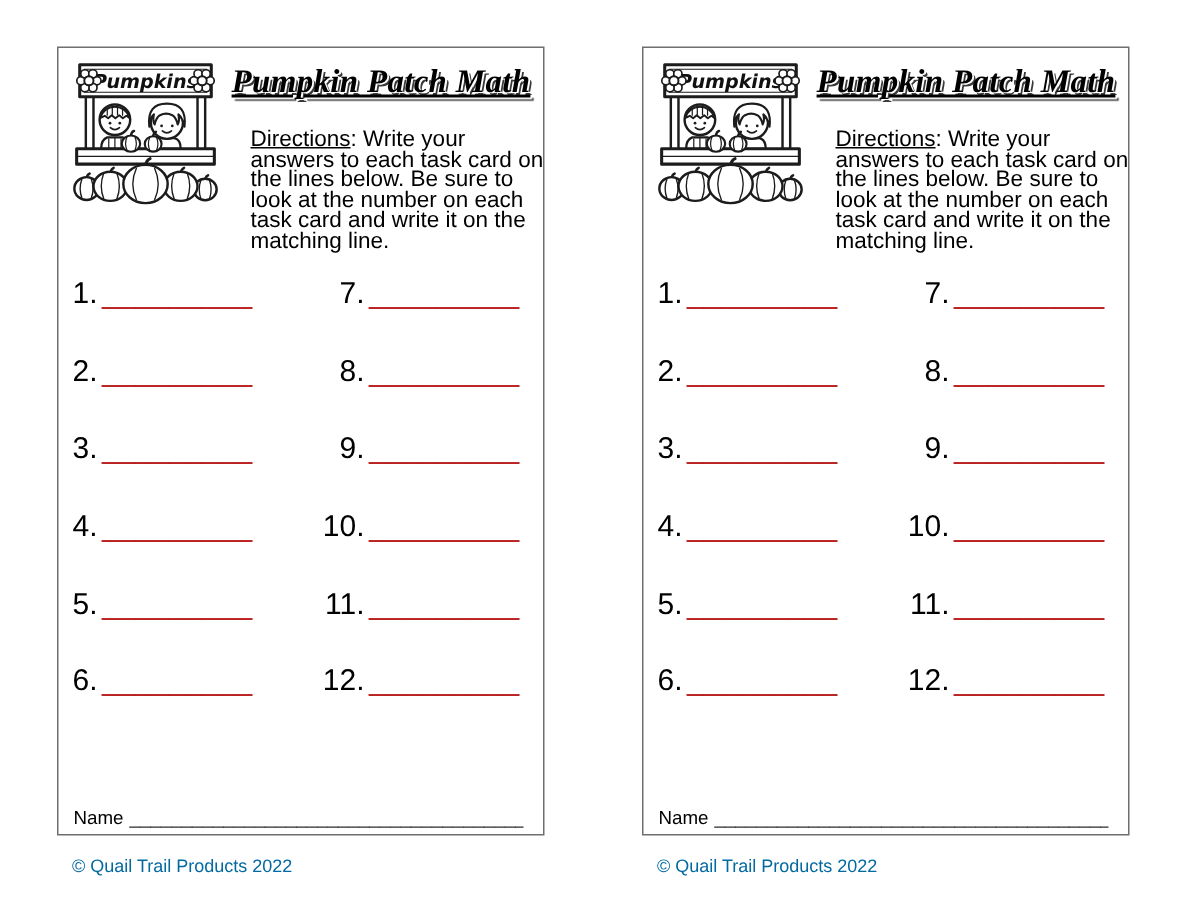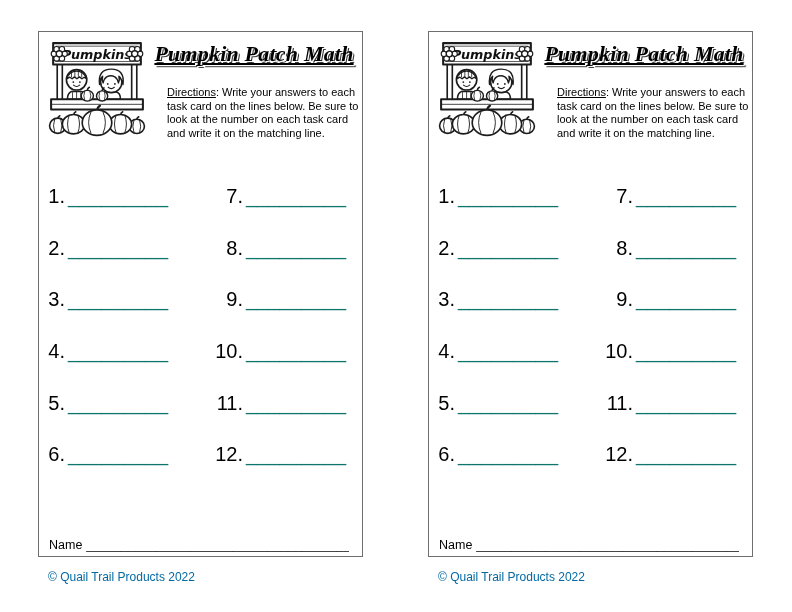--- a/index.html
+++ b/index.html
@@ -21,32 +21,32 @@
     position:absolute; left:110px; right:3px; top:9px;
     text-align:center; font-family:"Liberation Serif", serif;
     font-weight:700; font-size:22px; line-height:26px; color:#000;
     letter-spacing:0.2px; white-space:nowrap;
     text-shadow:1.2px 1.2px 0 #ffffff, 2.2px 2.2px 0 #3a3a3a;
     text-decoration:underline; text-decoration-thickness:1.5px; text-underline-offset:2px;font-style:italic;
   }
 
   .directions {
     position:absolute; left:128px; top:54px; width:197px;
-    font-size:11px; line-height:13.5px; color:#000;
+    font-size:15px; line-height:13.5px; color:#000;
   }
   .dir-label { text-decoration:underline; }
 
   .answers {
     position:absolute; left:8px; top:154px;
     display:grid; grid-template-columns:18px 136px 42px auto;
     grid-auto-rows:51.7px; align-items:start;
     font-size:20px; line-height:21px; color:#000;
   }
   .num  { text-align:right; white-space:nowrap; }
-  .blank{ padding-left:3px; white-space:nowrap; letter-spacing:0; color:#0f766e; }
+  .blank{ padding-left:3px; white-space:nowrap; letter-spacing:0; color:#b91c1c; }
 
   .name-row {
     position:absolute; left:10px; right:13px; bottom:4px;
     font-size:12.5px; white-space:nowrap; overflow:hidden; color:#000;
   }
   .name-blank { padding-left:4px; color:#1a1a1a; }
 
   .copyright { margin:13px 0 0 10px; font-size:12px; color:#0369a1; }
 
   svg text { font-family:"DejaVu Sans", sans-serif; }

